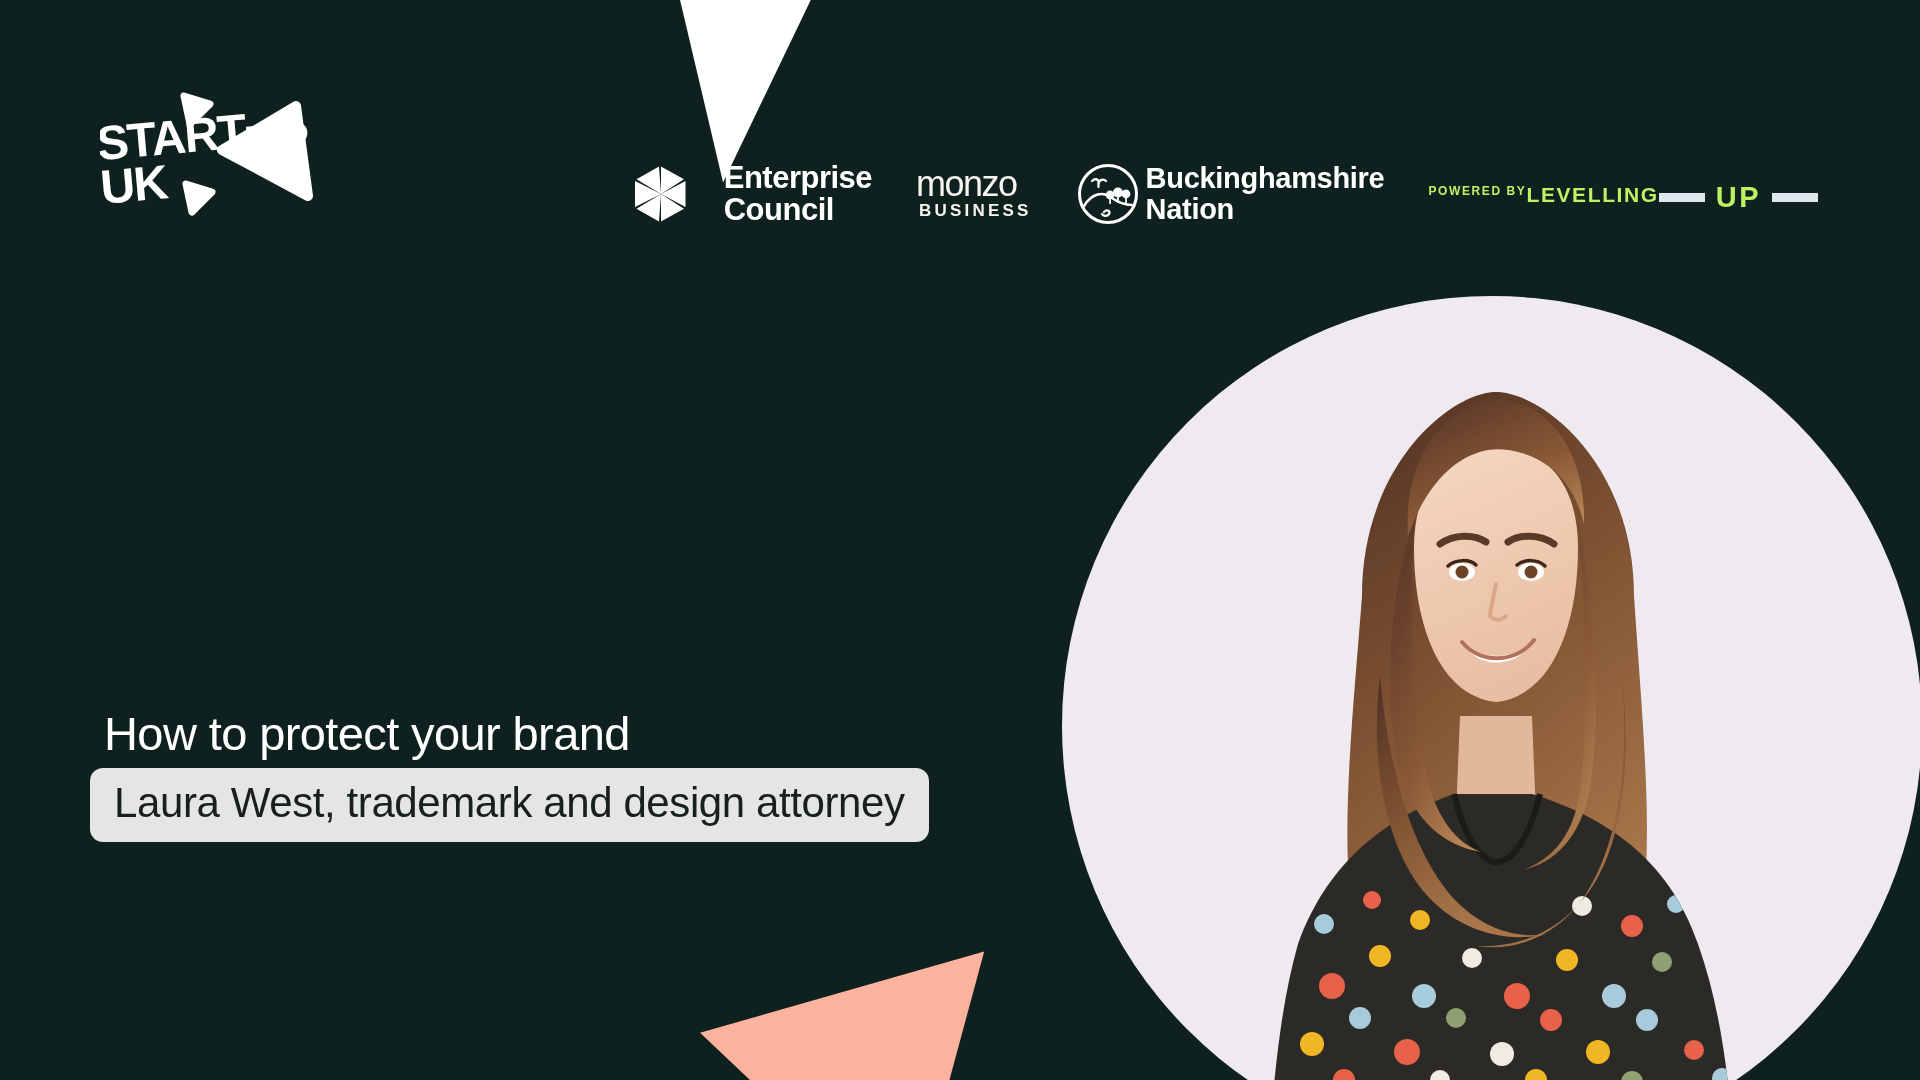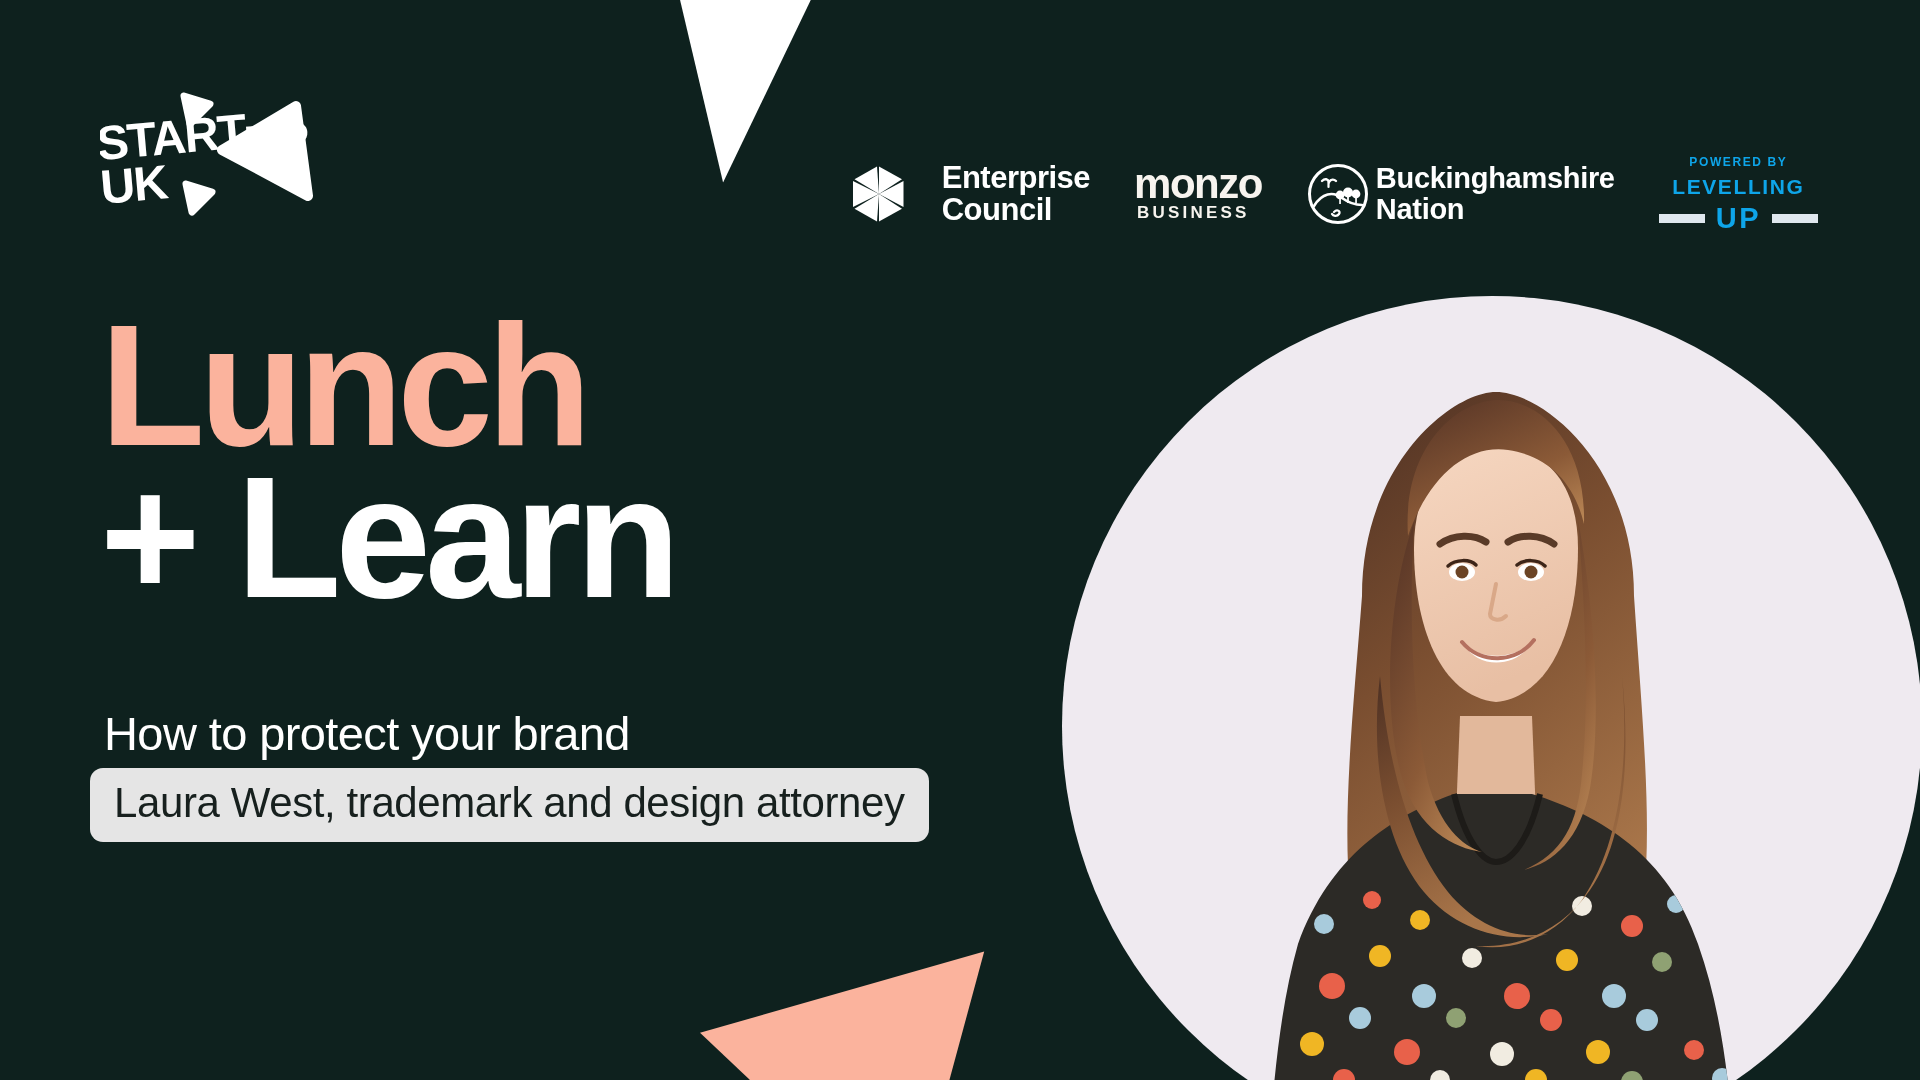--- a/index.html
+++ b/index.html
@@ -90,22 +90,22 @@
     color: #ffffff;
     font-size: 31px;
     font-weight: 700;
     line-height: 1.03;
     letter-spacing: -0.5px;
   }
 
   .monzo-logo { display: flex; flex-direction: column; align-items: flex-start; }
   .monzo-word {
     color: #f7f4ef;
-    font-size: 42px;
-    font-weight: 700;
+    font-size: 36px;
+    font-weight: 400;
     letter-spacing: -1.5px;
     line-height: 0.92;
   }
   .monzo-sub {
     color: #f7f4ef;
     font-size: 17px;
     font-weight: 700;
     letter-spacing: 3.2px;
     margin-left: 3px;
   }
@@ -115,23 +115,23 @@
   .bucks-text {
     color: #ffffff;
     font-size: 29px;
     font-weight: 600;
     line-height: 1.06;
     letter-spacing: -0.3px;
   }
 
   .lu-logo {
     display: flex;
-    flex-direction: column;
+    flex-direction: row;
     align-items: center;
-    color: #0ea5e9;
+    color: #bef264;
   }
   .lu-powered {
     font-size: 12px;
     font-weight: 700;
     letter-spacing: 1.6px;
     margin-bottom: 7px;
   }
   .lu-main {
     font-size: 21px;
     font-weight: 800;
@@ -409,22 +409,18 @@
         <path d="M516 224 C532 310 540 420 528 492 C518 544 492 566 462 574
                  C500 558 516 528 520 478 C528 398 522 300 516 224 Z" fill="url(#hairGrad2)"></path>
         <path d="M318 380 C326 470 348 548 386 596 C414 630 452 644 486 638
                  C442 648 394 634 362 596 C322 548 308 462 318 380 Z" fill="url(#hairGrad)"></path>
         <path d="M560 380 C568 470 556 552 520 604 C492 642 450 656 414 650
                  C462 652 502 632 528 594 C564 542 568 460 560 380 Z" fill="url(#hairGrad)"></path>
       </svg>
     </div>
   </div>
 
-  <div class="headline">
-    <p class="headline-line headline-line-1">Lunch</p>
-    <p class="headline-line headline-line-2">+ Learn</p>
-  </div>
 
   <p class="subtitle">How to protect your brand</p>
 
   <div class="speaker-pill">Laura West, trademark and design attorney</div>
 
 </div>
 
 </body></html>

